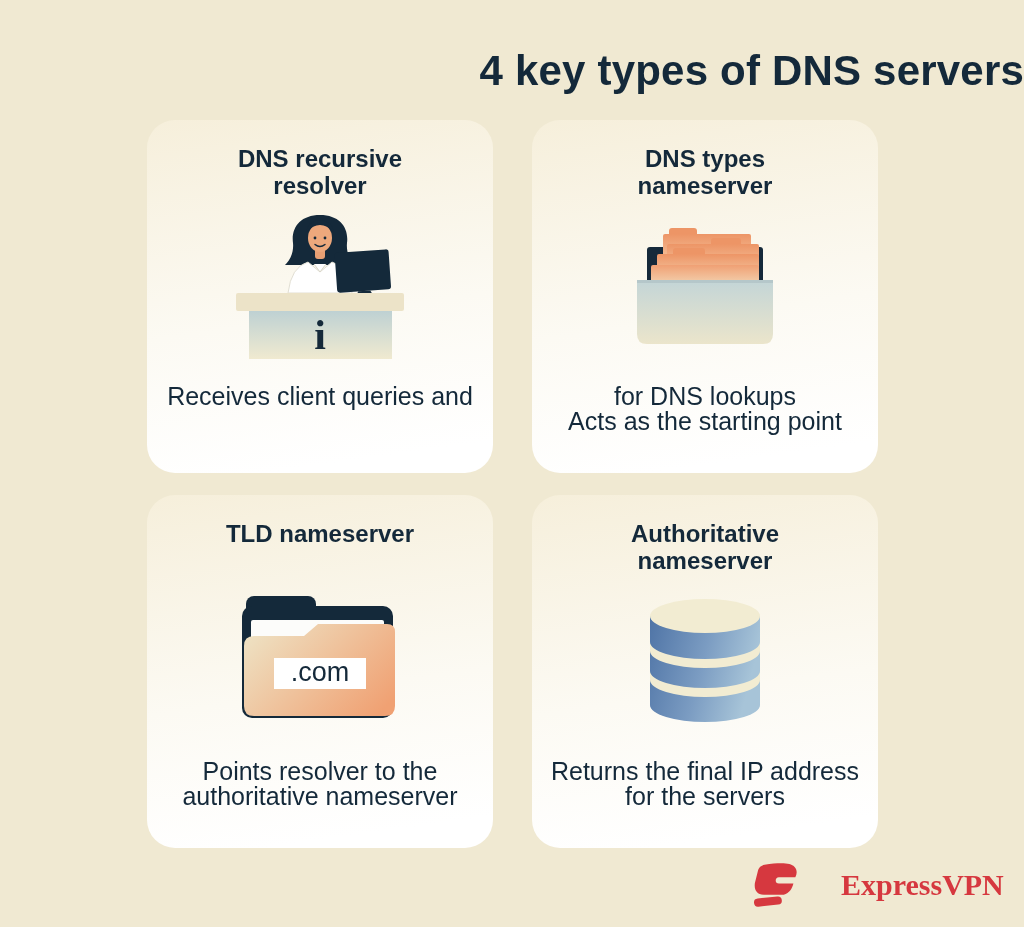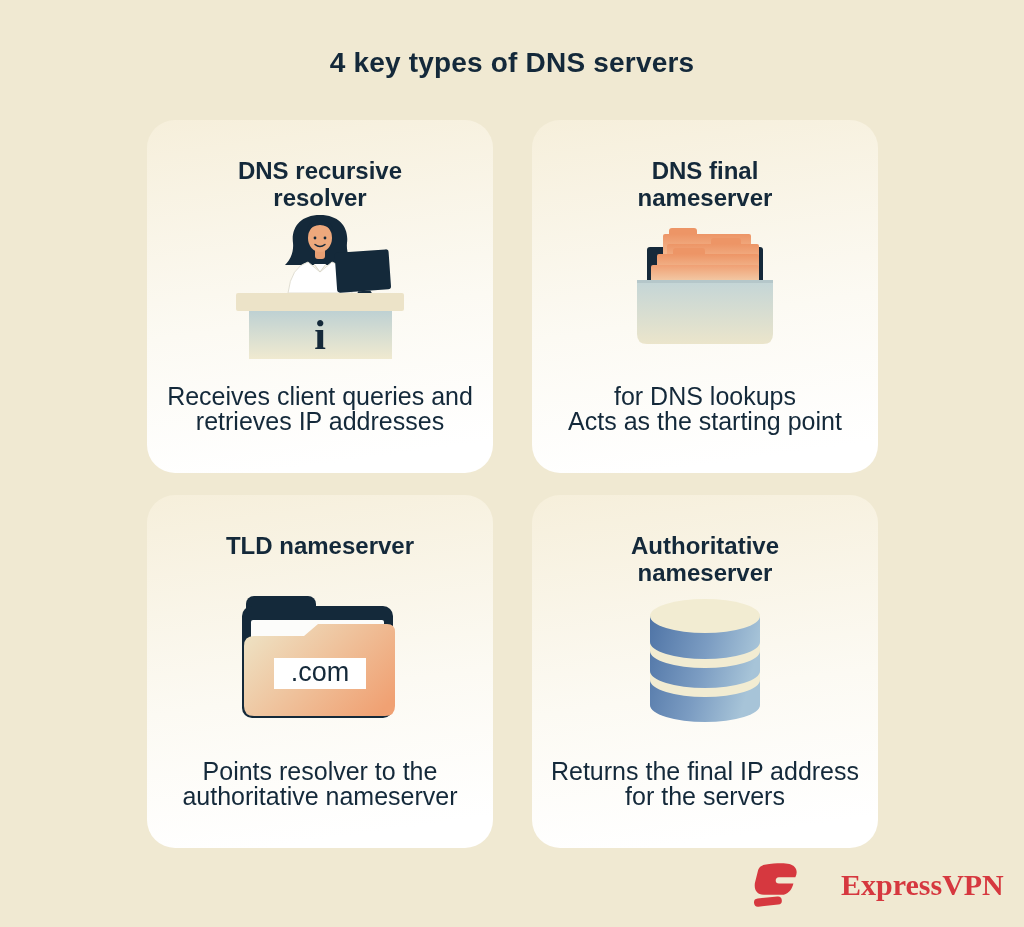--- a/index.html
+++ b/index.html
@@ -7,39 +7,39 @@
   body {
     width: 1024px; height: 927px;
     background: #f0e9d2;
     font-family: "Liberation Sans", sans-serif;
     color: #14293a;
     position: relative;
     overflow: hidden;
   }
   .main-title {
     position: absolute; top: 47px; left: 0; width: 100%;
-    margin: 0; text-align: center;
-    font-size: 28px; font-weight: 600; letter-spacing: 0.2px;
+    margin: 0; text-align: right;
+    font-size: 42px; font-weight: 600; letter-spacing: 0.2px;
     color: #14293a;
   }
   .grid {
     position: absolute; left: 147px; top: 120px;
     display: grid;
     grid-template-columns: 346px 346px;
     grid-template-rows: 353px 353px;
     column-gap: 39px; row-gap: 22px;
   }
   .card {
     position: relative;
     border-radius: 28px;
     background: linear-gradient(172deg, #f6efdb 0%, #fcfaf3 55%, #ffffff 92%);
   }
   .card-title {
     position: absolute; top: 25px; left: 0; right: 0;
-    margin: 12px; text-align: center;
+    margin: 0; text-align: center;
     font-size: 24px; font-weight: 600; line-height: 27px;
     color: #14293a;
   }
   .card-illus {
     position: absolute; top: 82px; height: 168px; left: 0; right: 0;
     display: flex; align-items: center; justify-content: center;
   }
   .card-desc {
     position: absolute; top: 264px; left: 0; right: 0;
     text-align: center;
@@ -97,27 +97,26 @@
           <path d="M121,78 h12 l5,9 h-22 Z" fill="#14293a"></path>
         </g>
 
         <rect x="0" y="80" width="168" height="18" rx="2" fill="#ece3c8"></rect>
         <rect x="13" y="98" width="143" height="48" fill="url(#deskGrad)"></rect>
         <text x="84" y="136" text-anchor="middle" font-family="Liberation Serif, serif" font-weight="700" font-size="42" fill="#14293a">i</text>
       </svg>
     </div>
     <div class="card-desc">
       <div>Receives client queries and</div>
-      <div>retrieves IP addresses</div>
-    </div>
-  </section>
-
-  <section class="card">
-    <h2 class="card-title">
-      <div>DNS final</div>
+    </div>
+  </section>
+
+  <section class="card">
+    <h2 class="card-title">
+      <div>DNS types</div>
       <div>nameserver</div>
     </h2>
     <div class="card-illus">
       <svg width="136" height="118" viewBox="0 0 136 118">
         <defs>
           <linearGradient id="folderGrad" x1="0" y1="0" x2="0" y2="1">
             <stop offset="0" stop-color="#ed9566"></stop>
             <stop offset="1" stop-color="#f8dcbb"></stop>
           </linearGradient>
           <linearGradient id="frontFolderGrad" x1="0" y1="0" x2="0" y2="1">

